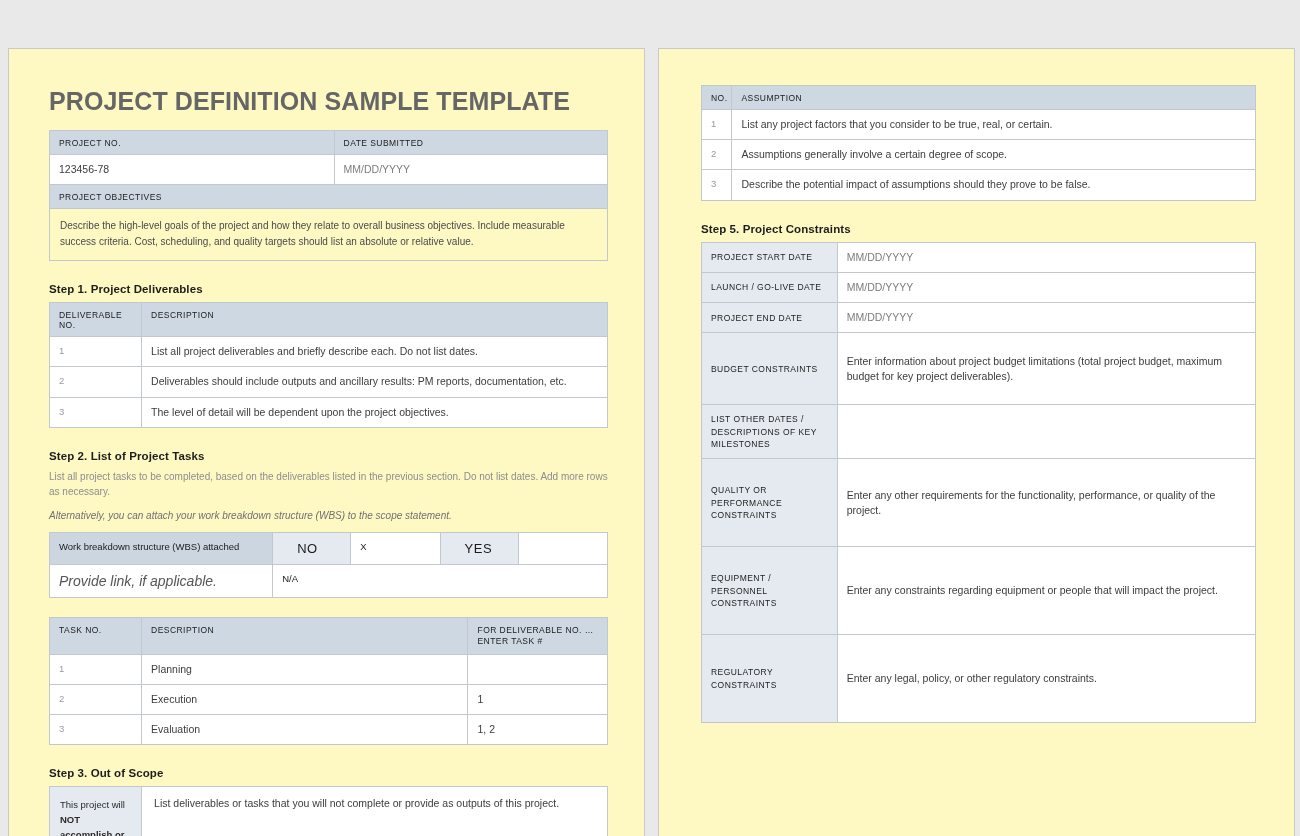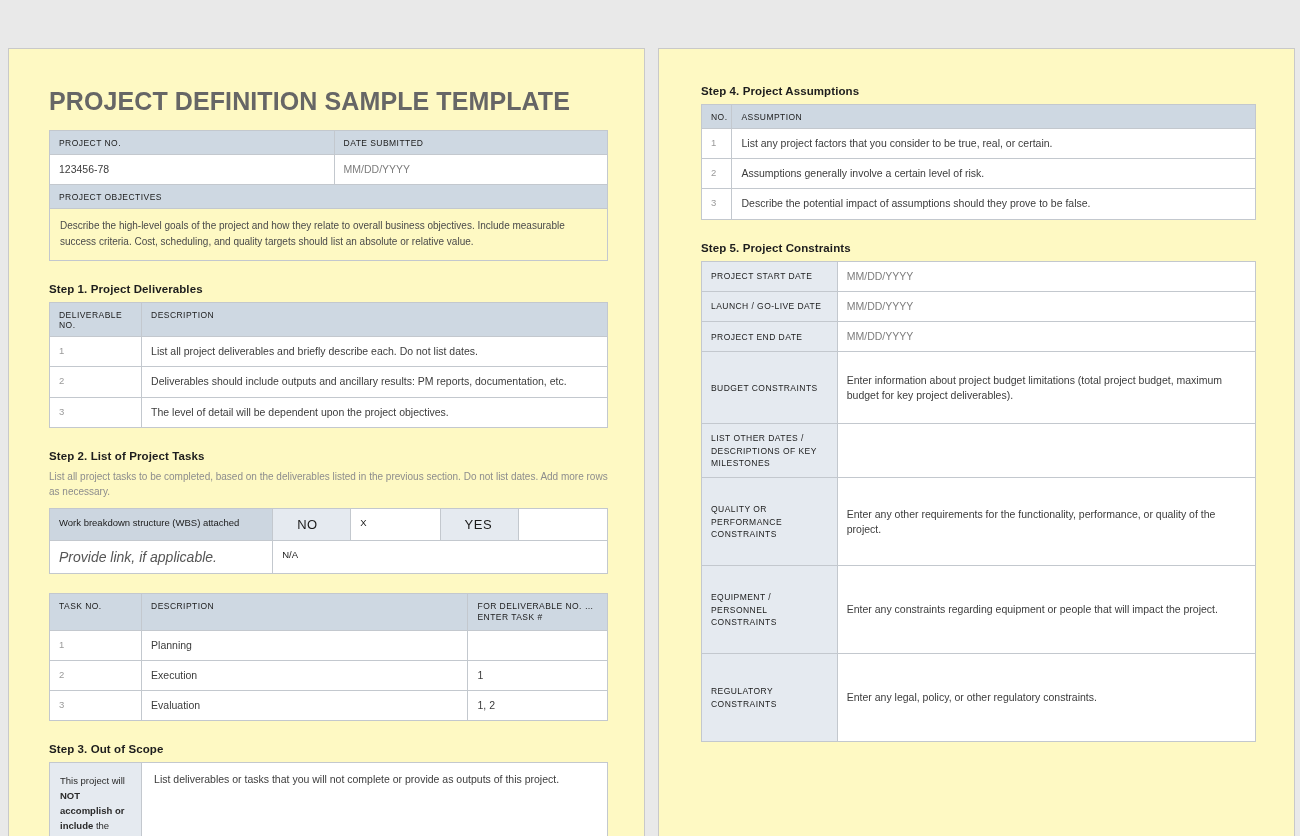--- a/index.html
+++ b/index.html
@@ -218,20 +218,21 @@
               <td class="cell num" style="height:22px">3</td>
               <td class="cell">The level of detail will be dependent upon the project objectives.</td>
             </tr>
           </tbody>
         </table>
       </div>
 
       <div class="sec">
         <h2 class="step">Step 2. List of Project Tasks</h2>
         <p class="note">List all project tasks to be completed, based on the deliverables listed in the previous section. Do not list dates. Add more rows as necessary.</p>
+        <p class="note italic">Alternatively, you can attach your work breakdown structure (WBS) to the scope statement.</p>
 
         <table class="tbl">
           <colgroup>
             <col style="width:40%">
               <col style="width:14%">
               <col style="width:16%">
             <col style="width:14%">
               <col style="width:16%">
           </colgroup>
           <tbody>
@@ -296,38 +297,37 @@
         </table>
       </div>
 
     </div>
   </div>
 
   <div class="page">
     <div class="page-inner right">
 
       <div>
-        <h2 class="step">Step 4. Project Assumptions</h2>
         <table class="tbl">
           <colgroup>
               <col style="width:5.5%">
               <col style="width:94.5%">
             </colgroup>
           <tbody>
             <tr>
               <th class="hdr">NO.</th>
               <th class="hdr">ASSUMPTION</th>
             </tr>
             <tr>
               <td class="cell num" style="height:22px">1</td>
               <td class="cell">List any project factors that you consider to be true, real, or certain.</td>
             </tr>
             <tr>
               <td class="cell num" style="height:22px">2</td>
-              <td class="cell">Assumptions generally involve a certain level of risk.</td>
+              <td class="cell">Assumptions generally involve a certain degree of scope.</td>
             </tr>
             <tr>
               <td class="cell num" style="height:22px">3</td>
               <td class="cell">Describe the potential impact of assumptions should they prove to be false.</td>
             </tr>
           </tbody>
         </table>
       </div>
 
       <div class="sec">

